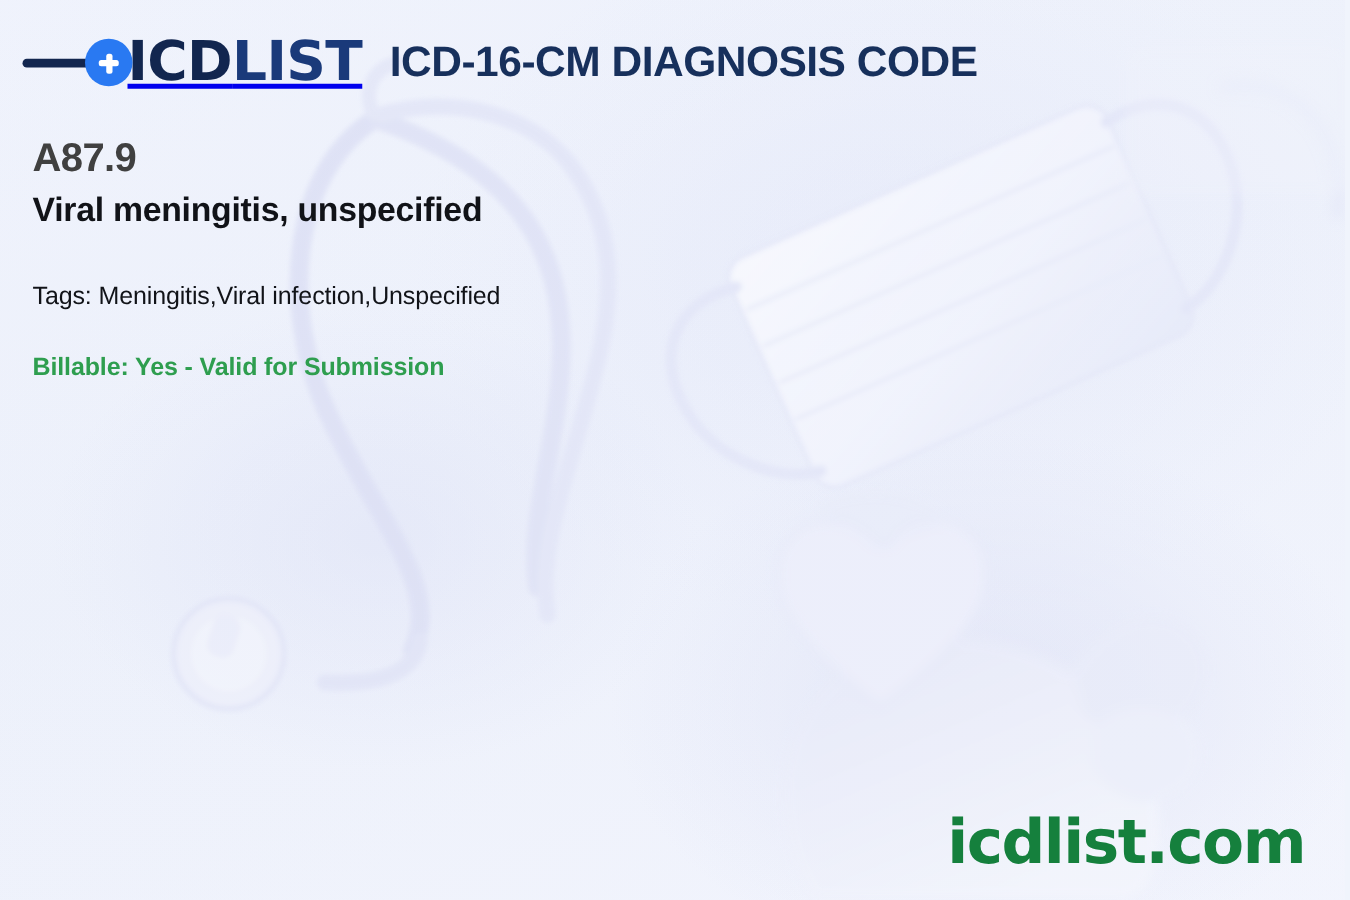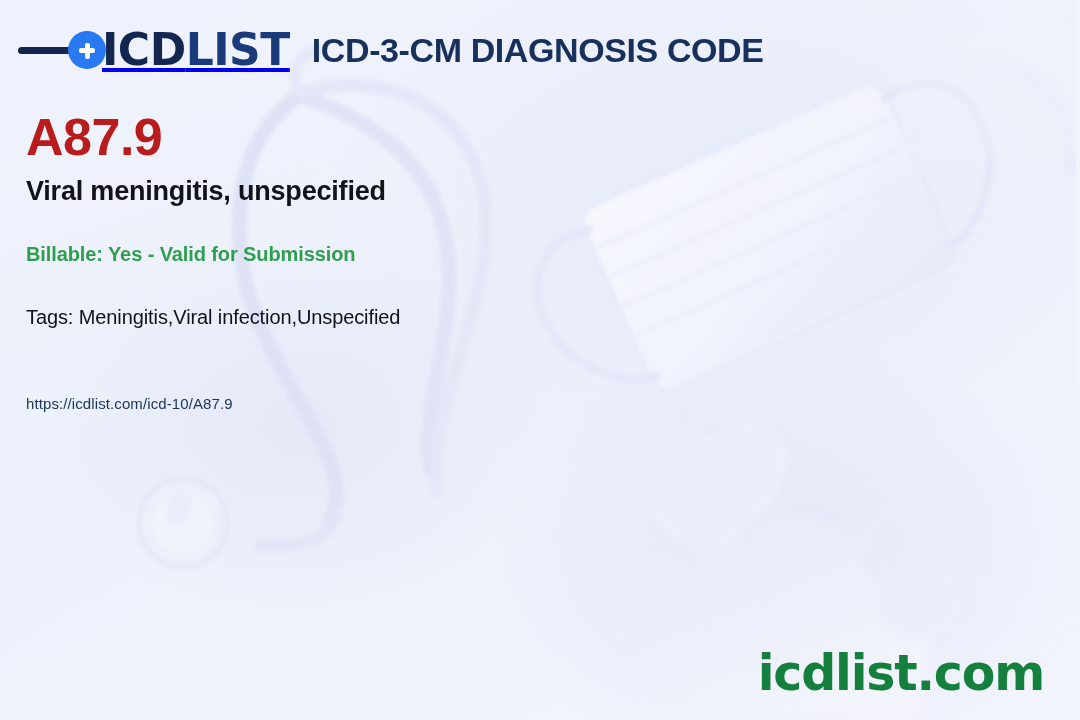--- a/index.html
+++ b/index.html
@@ -117,23 +117,23 @@
 
   
   #content {
     position: absolute;
     left: 26px;
     top: 108px;
     width: 1010px;
   }
   #code {
     font-family: "Liberation Sans", sans-serif;
-    font-size: 52px;
-    font-weight: 700;
-    color: #b91c1c;
+    font-size: 32px;
+    font-weight: 700;
+    color: #404040;
     letter-spacing: -0.5px;
     line-height: 1.15;
     margin: 0;
   }
   #description {
     font-family: "Liberation Sans", sans-serif;
     font-size: 27px;
     font-weight: 700;
     color: #111318;
     letter-spacing: -0.2px;
@@ -261,26 +261,25 @@
       <rect x="0" y="0" width="1080" height="720" fill="url(#gFaint)" opacity="0.14"></rect>
     </svg>
   </div>
 
   <div id="header">
     <a id="logo" href="#">
       <span class="dash"></span>
       <span class="plus-badge"></span>
       <span class="wordmark"><span class="wm-icd">ICD</span><span class="wm-list">LIST</span></span>
     </a>
-    <div id="header-title">ICD-3-CM DIAGNOSIS CODE</div>
+    <div id="header-title">ICD-16-CM DIAGNOSIS CODE</div>
   </div>
 
   <div id="content">
     <h1 id="code">A87.9</h1>
     <div id="description">Viral meningitis, unspecified</div>
+    <div id="tags">Tags: Meningitis,Viral infection,Unspecified</div>
     <div id="billable">Billable: Yes - Valid for Submission</div>
-    <div id="tags">Tags: Meningitis,Viral infection,Unspecified</div>
-    <div id="source-url">https://icdlist.com/icd-10/A87.9</div>
   </div>
 
   <div id="watermark">icdlist.com</div>
 
 </div>
 
 </body></html>

